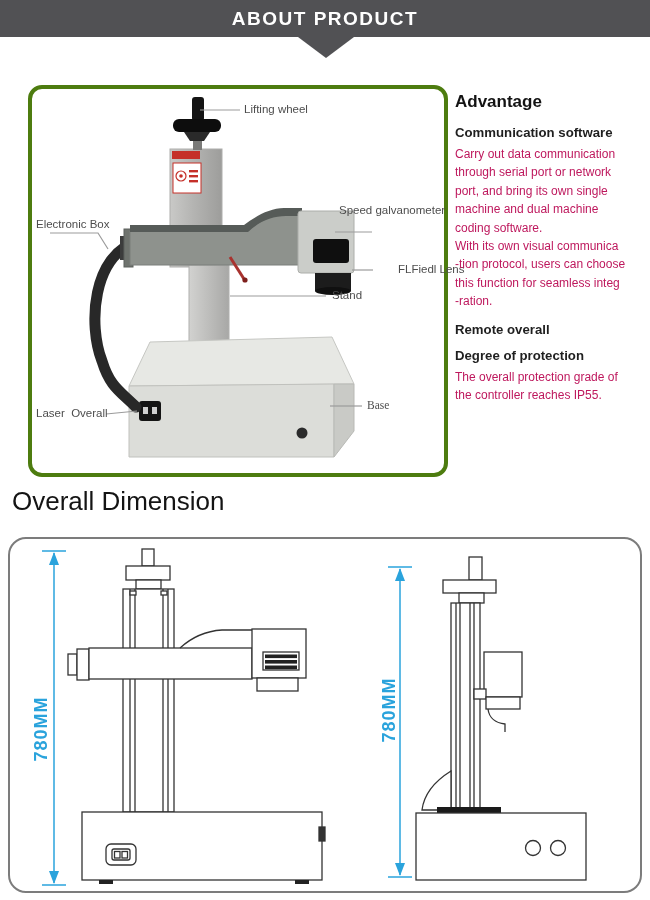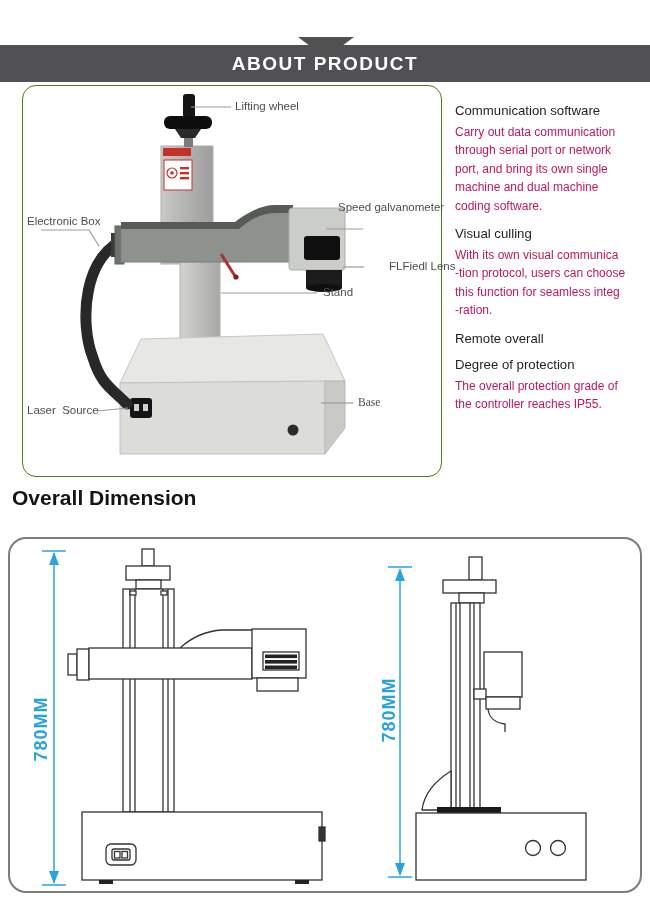--- a/index.html
+++ b/index.html
@@ -1,40 +1,40 @@
 <!DOCTYPE html>
 <html><head>
 <meta charset="utf-8">
 <style>
   html,body{margin:0;padding:0;background:#ffffff;}
   body{font-family:"Liberation Sans", sans-serif;}
   #page{position:relative;width:650px;height:900px;background:#fff;overflow:hidden;}
 
   
-  .header-bar{position:absolute;left:0;top:0;width:650px;height:37px;background:#515154;margin-top:45px;}
+  .header-bar{position:absolute;left:0;top:0;width:650px;height:37px;background:#515154;}
   .header-title{width:100%;text-align:center;line-height:37px;color:#ffffff;
     font-size:19px;font-weight:bold;letter-spacing:1.5px;}
   .header-arrow{position:absolute;left:298px;top:37px;width:0;height:0;
     border-left:28px solid transparent;border-right:28px solid transparent;
     border-top:21px solid #515154;}
 
   
-  .product-box{position:absolute;left:22px;top:85px;width:420px;height:392px;
-    border:1px solid #4d7c0f;border-radius:14px;box-sizing:border-box;background:#fff;}
+  .product-box{position:absolute;left:28px;top:85px;width:420px;height:392px;
+    border:4px solid #4d7c0f;border-radius:14px;box-sizing:border-box;background:#fff;}
   .product-box svg{position:absolute;left:0;top:0;}
   .callout{position:absolute;font-size:11.5px;color:#4d4d4d;white-space:pre;}
 
   
   .advantage{position:absolute;left:455px;top:92px;width:190px;}
   .advantage-title{font-size:17px;font-weight:bold;color:#131313;margin:0 0 13px 0;}
-  .adv-head{font-size:13.2px;font-weight:normal;color:#1f1f1f;margin:11px 0 5px 0;}
+  .adv-head{font-size:13.2px;font-weight:bold;color:#1f1f1f;margin:11px 0 5px 0;}
   .adv-body{font-size:12px;color:#be185d;line-height:18.4px;white-space:pre-line;margin:0;}
 
   
-  .dim-title{position:absolute;left:12px;top:486px;font-size:21px;font-weight:bold;color:#141414;}
+  .dim-title{position:absolute;left:12px;top:486px;font-size:26px;font-weight:normal;color:#141414;}
   .dim-box{position:absolute;left:8px;top:537px;width:634px;height:356px;
     border:2px solid #7c7c7c;border-radius:18px;box-sizing:border-box;background:#fff;}
   .dim-box svg{position:absolute;left:0;top:0;}
   .dim-label{position:absolute;width:90px;height:22px;text-align:center;
     font-size:18px;font-weight:bold;color:#2aa3dc;letter-spacing:1px;
     transform:rotate(-90deg);}
 </style>
 </head>
 <body>
 
@@ -120,40 +120,40 @@
         <line x1="303" y1="143" x2="340" y2="143"></line>
         <line x1="320" y1="181" x2="341" y2="181"></line>
         <line x1="198" y1="207" x2="294" y2="207"></line>
         <polyline points="18,144 66,144 76,160" fill="none"></polyline>
         <line x1="298" y1="317" x2="330" y2="317"></line>
         <line x1="74" y1="325" x2="105" y2="322"></line>
       </g>
     </svg>
 
     <div class="callout" style="left:212px;top:14px;">Lifting wheel</div>
-    <div class="callout" style="left:307px;top:115px;margin-left:8px;">Speed galvanometer</div>
+    <div class="callout" style="left:307px;top:115px;">Speed galvanometer</div>
     <div class="callout" style="left:346px;top:174px;margin-left:20px;">FLFiedl Lens</div>
     <div class="callout" style="left:300px;top:200px;">Stand</div>
     <div class="callout" style="left:4px;top:129px;">Electronic Box</div>
     <div class="callout" style="left:335px;top:310px;font-family:Liberation Serif, serif;">Base</div>
-    <div class="callout" style="left:4px;top:318px;">Laser  Source</div>
+    <div class="callout" style="left:4px;top:318px;">Laser  Overall</div>
   </div>
 
   <div class="advantage">
+    <div class="advantage-title">Advantage</div>
 
     <div>
       <div class="adv-head">Communication software</div>
       <p class="adv-body">Carry out data communication
 through serial port or network
 port, and bring its own single
 machine and dual machine
 coding software.</p>
     </div>
     <div>
-      <div class="adv-head">Visual culling</div>
       <p class="adv-body">With its own visual communica
 -tion protocol, users can choose
 this function for seamless integ
 -ration.</p>
     </div>
     <div>
       <div class="adv-head">Remote overall</div>
     </div>
     <div>
       <div class="adv-head">Degree of protection</div>

